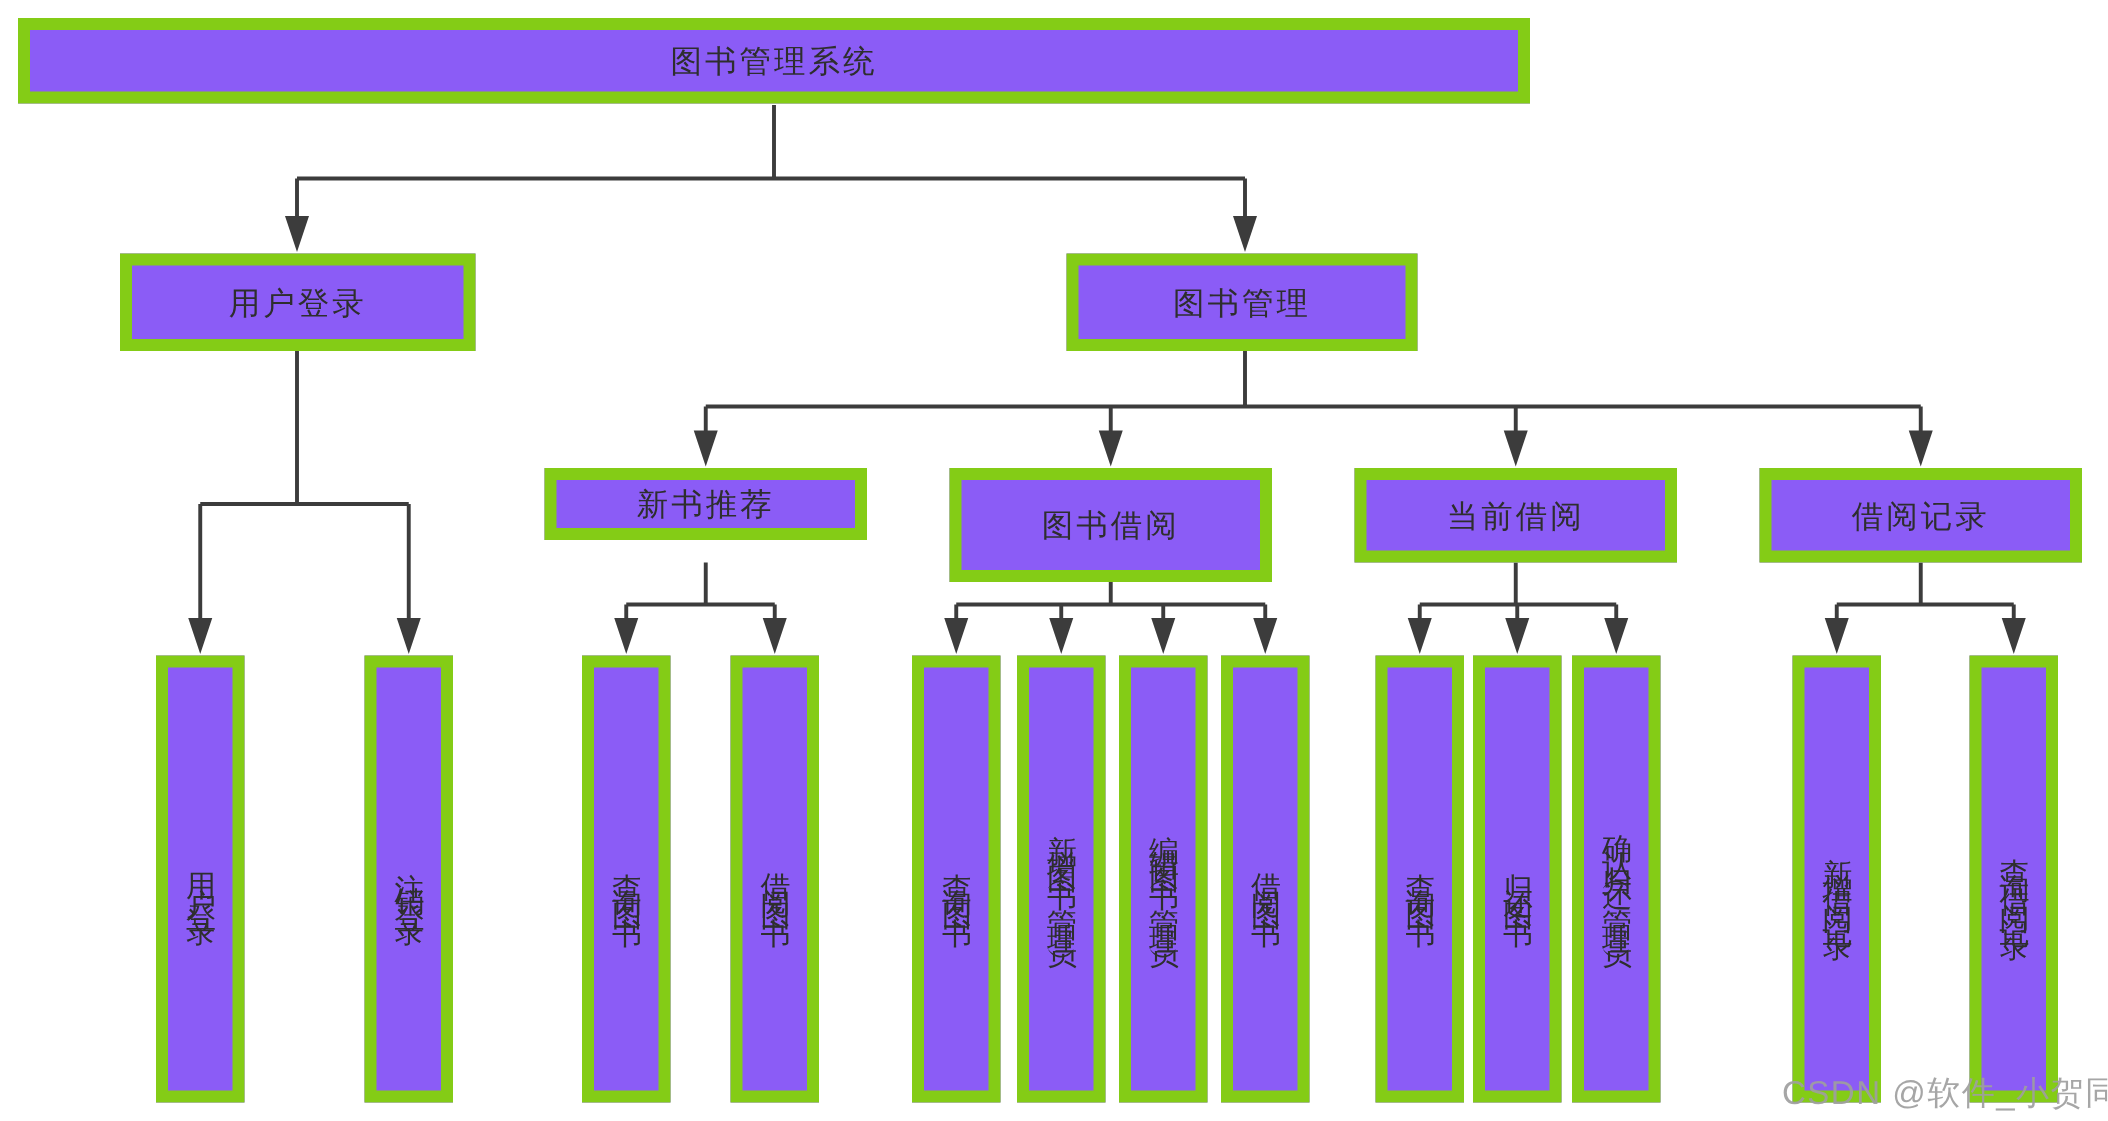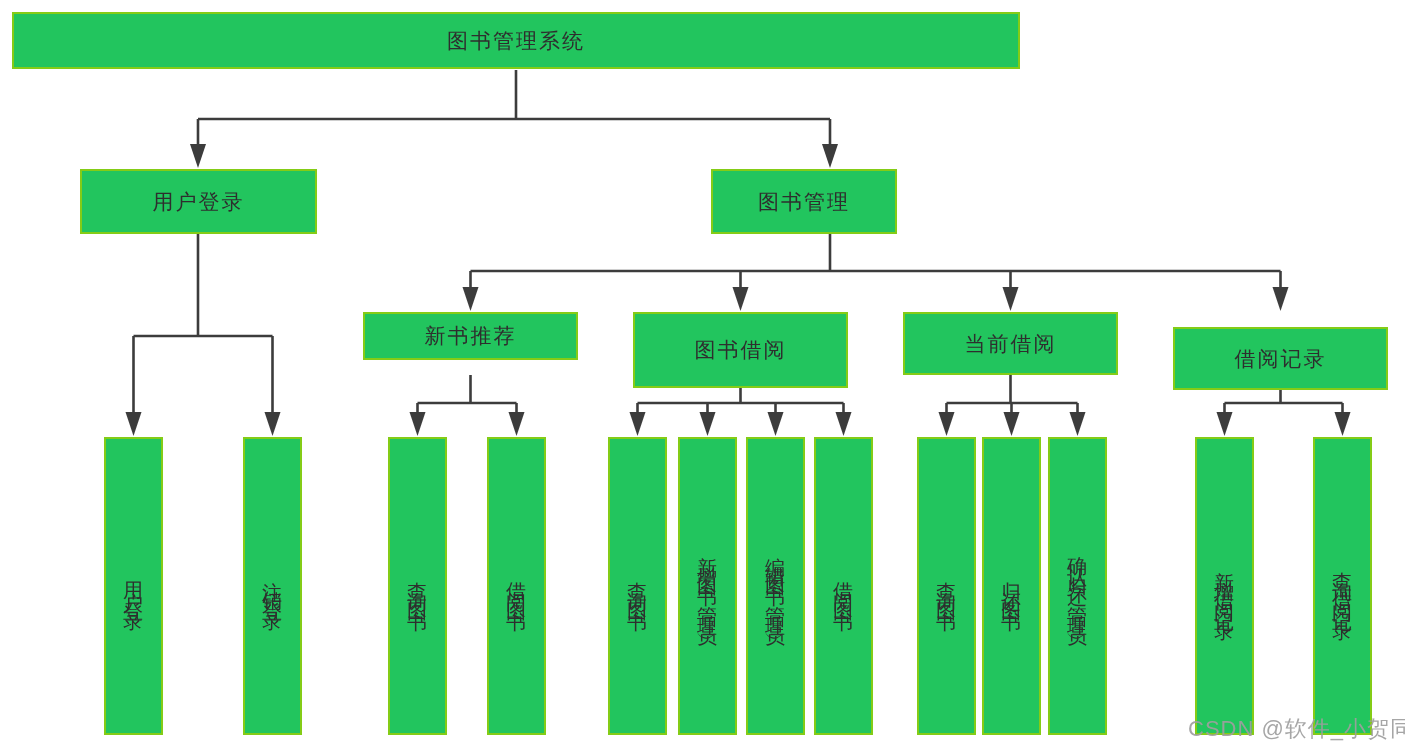--- a/index.html
+++ b/index.html
@@ -18,22 +18,22 @@
   .connectors {
     position: absolute;
     left: 0;
     top: 0;
     width: 1405px;
     height: 747px;
   }
   .node {
     position: absolute;
     box-sizing: border-box;
-    border: 2px solid #84cc16;
-    background: #22c55e;
+    border: 8px solid #84cc16;
+    background: #8b5cf6;
     display: flex;
     align-items: center;
     justify-content: center;
     color: #2e2e2e;
   }
   .hbox {
     font-size: 21px;
     letter-spacing: 2px;
     white-space: nowrap;
   }
@@ -96,34 +96,34 @@
     </g>
   </svg>
 
   <div class="node hbox" style="left:12px; top:12px; width:1008px; height:57px;">
     <span>图书管理系统</span>
   </div>
 
   <div class="node hbox" style="left:80px; top:169px; width:237px; height:65px;">
     <span>用户登录</span>
   </div>
-  <div class="node hbox" style="left:711px; top:169px; width:186px; height:65px;">
+  <div class="node hbox" style="left:711px; top:169px; width:234px; height:65px;">
     <span>图书管理</span>
   </div>
 
   <div class="node hbox" style="left:363px; top:312px; width:215px; height:48px;">
     <span>新书推荐</span>
   </div>
   <div class="node hbox" style="left:633px; top:312px; width:215px; height:76px;">
     <span>图书借阅</span>
   </div>
   <div class="node hbox" style="left:903px; top:312px; width:215px; height:63px;">
     <span>当前借阅</span>
   </div>
-  <div class="node hbox" style="left:1173px; top:312px; width:215px; height:63px;margin-top:15px;">
+  <div class="node hbox" style="left:1173px; top:312px; width:215px; height:63px;">
     <span>借阅记录</span>
   </div>
 
   <div class="node vbox" style="left:104px; top:437px; width:59px; height:298px;">
     <span>用户登录</span>
   </div>
   <div class="node vbox" style="left:243px; top:437px; width:59px; height:298px;">
     <span>注销登录</span>
   </div>
 

